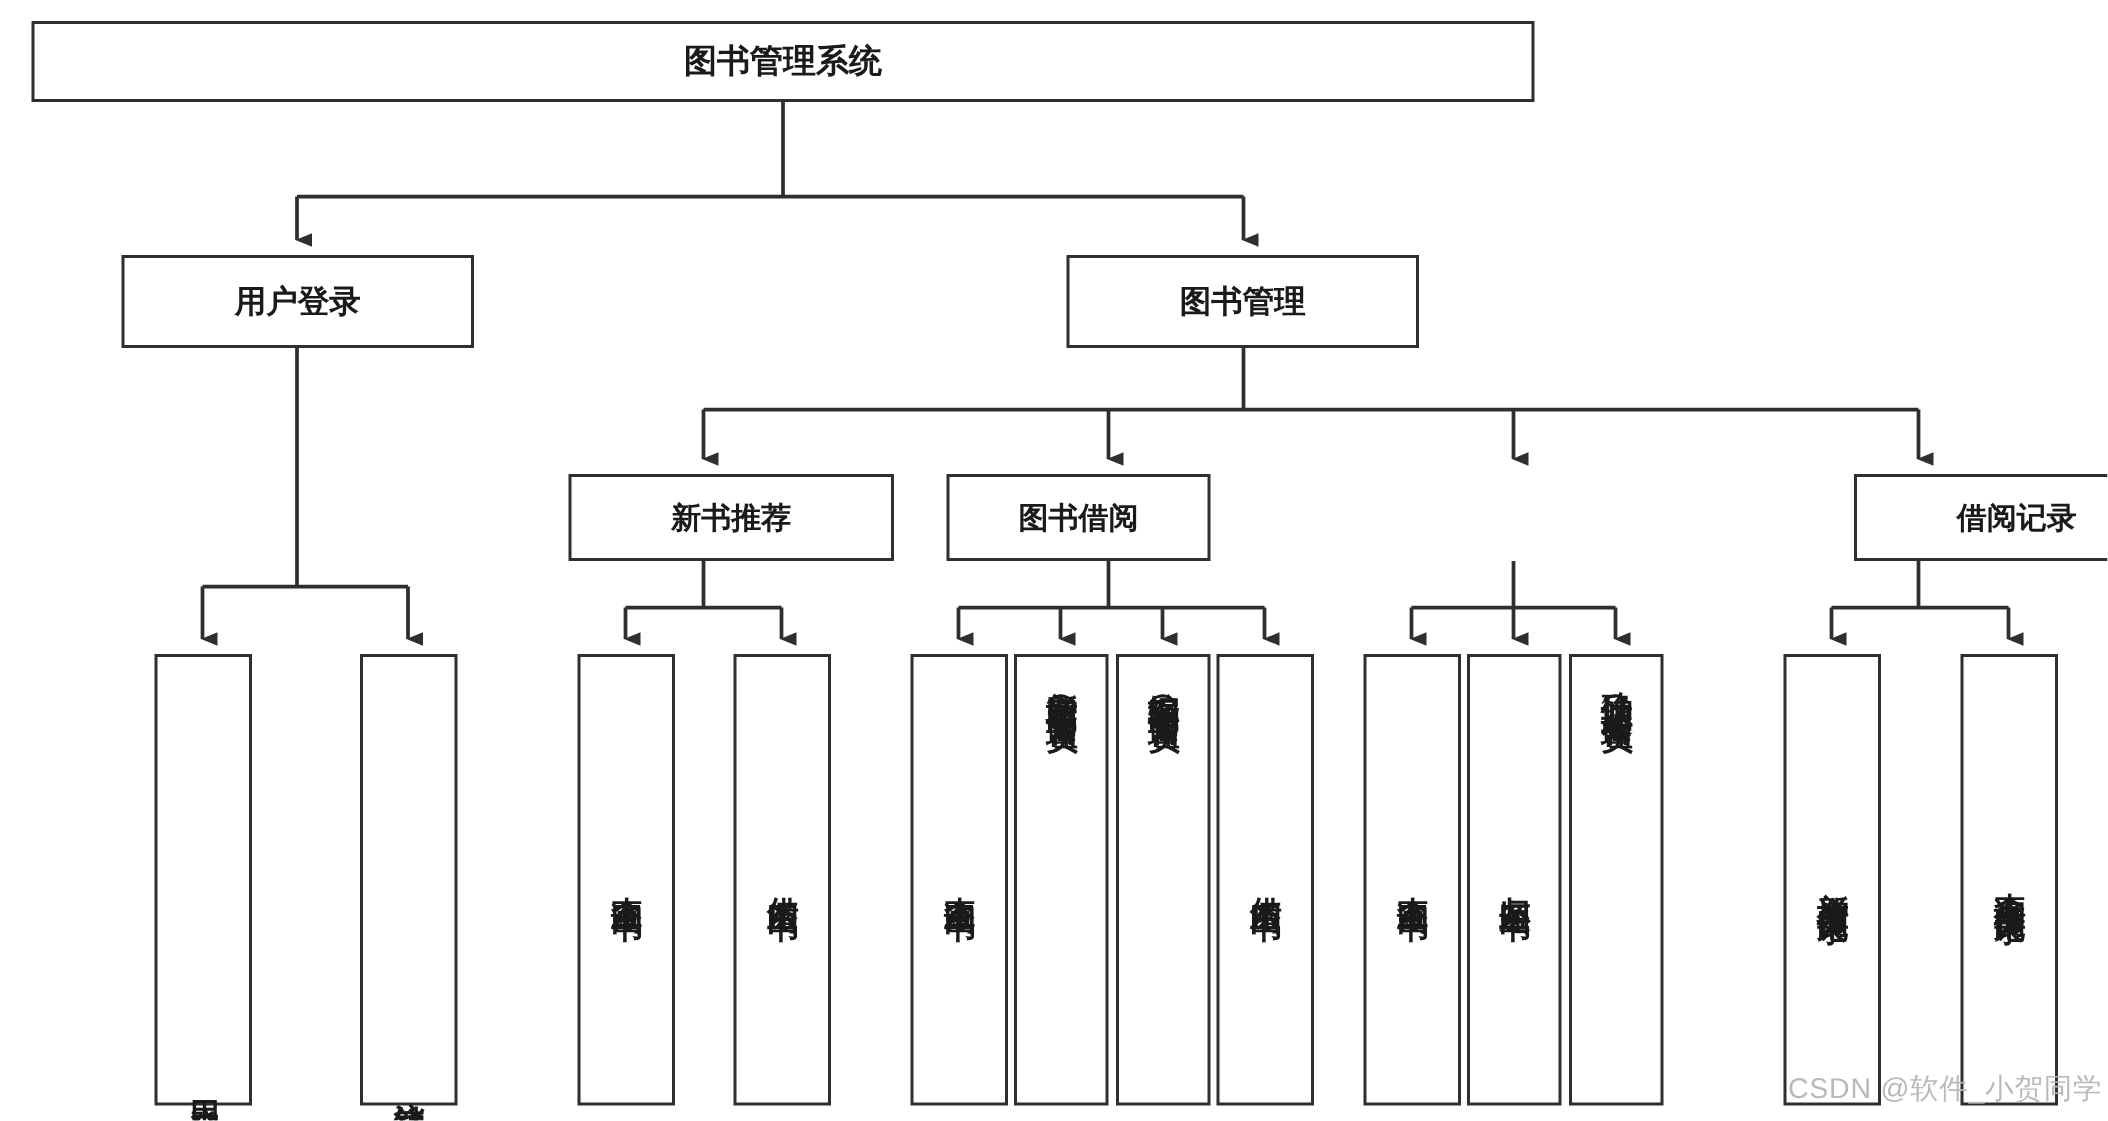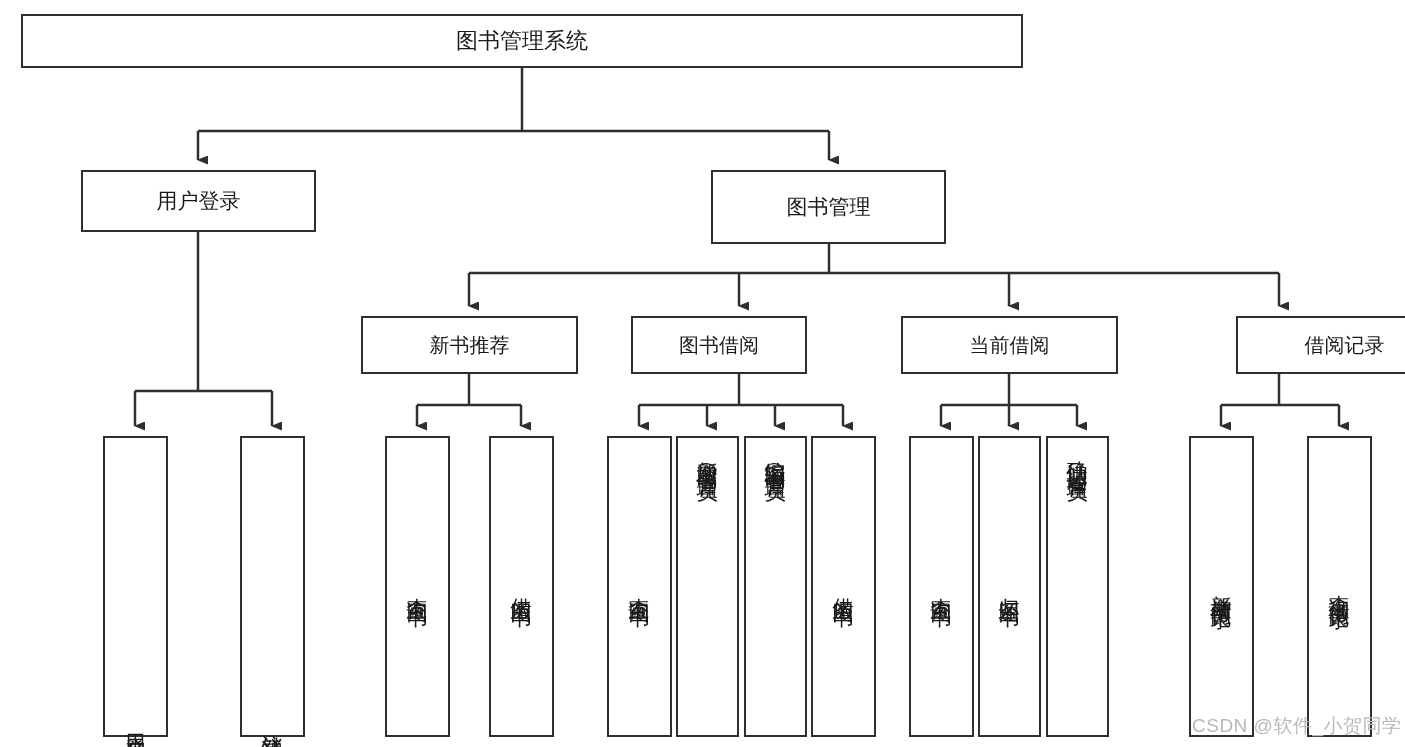--- a/index.html
+++ b/index.html
@@ -27,20 +27,21 @@
   }
   .node {
     position: absolute;
     box-sizing: border-box;
     background: #ffffff;
     border: 2px solid #2f2f2f;
     display: flex;
     align-items: center;
     justify-content: center;
     color: #1a1a1a;
+    font-weight: bold;
   }
   .node.root {
     font-size: 22px;
   }
   .node.level2 {
     font-size: 21px;
   }
   .node.level3 {
     font-size: 20px;
   }
@@ -128,33 +129,30 @@
     </g>
   </svg>
 
   <div class="node root" style="left:21px; top:14px; width:1002px; height:54px;">
     <span>图书管理系统</span>
   </div>
 
   <div class="node level2" style="left:81px; top:170px; width:235px; height:62px;">
     <span>用户登录</span>
   </div>
-  <div class="node level2" style="left:711px; top:170px; width:235px; height:74px;">
+  <div class="node level2" style="left:711px; top:170px; width:235px; height:62px;">
     <span>图书管理</span>
   </div>
 
-  <div class="node level3" style="left:361px; top:316px; width:217px; height:58px;">
+  <div class="node level3" style="left:379px; top:316px; width:217px; height:58px;">
     <span>新书推荐</span>
   </div>
   <div class="node level3" style="left:631px; top:316px; width:176px; height:58px;">
     <span>图书借阅</span>
   </div>
-  <div class="node level3" style="left:901px; top:316px; width:217px; height:58px;">
-    <span>当前借阅</span>
-  </div>
   <div class="node level3" style="left:1236px; top:316px; width:217px; height:58px;">
     <span>借阅记录</span>
   </div>
 
   <div class="node leaf align-bottom" style="left:103px; top:436px; width:65px; height:301px;">
     <span class="vtext">用户登录</span>
   </div>
   <div class="node leaf align-bottom" style="left:240px; top:436px; width:65px; height:301px;">
     <span class="vtext">注销登录</span>
   </div>

